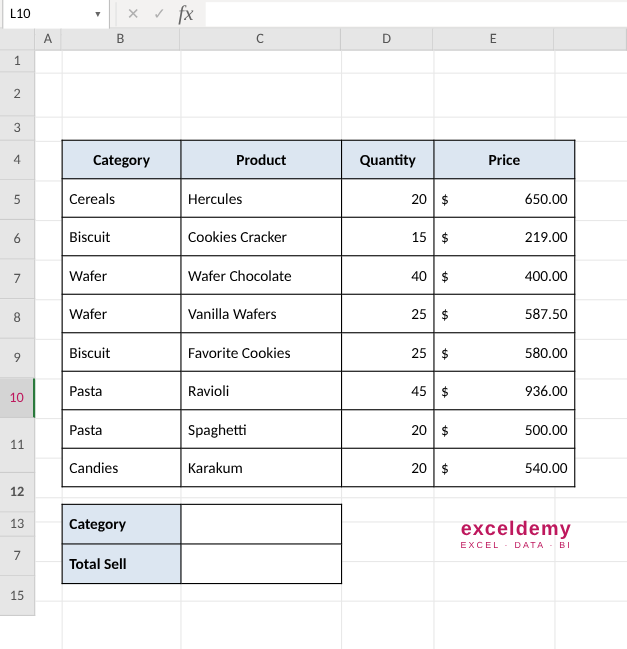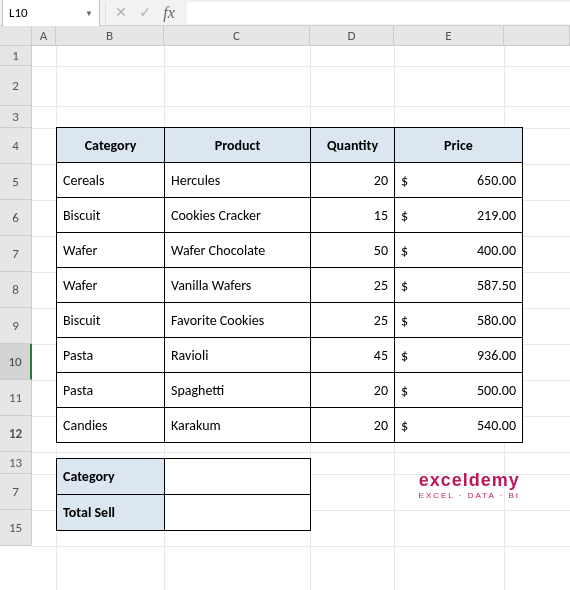--- a/index.html
+++ b/index.html
@@ -4,31 +4,31 @@
   <style>
     * { box-sizing: border-box; margin: 0; padding: 0; }
     body { font-family: Calibri, Arial, sans-serif; font-size: 14px; background: #fff; width: 570px; height: 590px; overflow: hidden; position: relative; }
 
     
     .formula-bar { height: 26px; background: #f3f2f1; border-bottom: 1px solid #d0d0d0; display: flex; align-items: center; padding: 0; }
     .name-box { width: 98px; height: 38px; background: #fff; border: 1px solid #c0c0c0; margin: 0 2px; display: flex; align-items: center; padding: 0 6px; font-size: 13px; justify-content: space-between; }
     .name-box-dd { font-size: 8px; color: #666; }
     .fb-sep { width: 1px; height: 22px; background: #e0e0e0; margin: 0 3px; }
     .fb-btn { width: 24px; height: 22px; display: flex; align-items: center; justify-content: center; color: #b0b0b0; font-size: 14px; }
-    .fx-label { font-style: italic; font-family: 'Times New Roman', serif; color: #666; font-size: 16px; }
+    .fx-label { font-style: italic; font-family: 'Times New Roman', serif; color: #666; font-size: 19px; }
     .formula-input { flex: 1; height: 22px; background: #fff; border: none; margin-left: 6px; }
 
     
     .grid { position: relative; }
     .corner { position: absolute; left: 0; top: 0; width: 32px; height: 20px; background: #e6e6e6; border-right: 1px solid #ccc; border-bottom: 1px solid #ccc; }
     .col-headers { position: absolute; left: 32px; top: 0; height: 20px; display: flex; }
     .col-h { background: #e6e6e6; border-right: 1px solid #ccc; border-bottom: 1px solid #ccc; text-align: center; font-size: 13px; color: #555; line-height: 20px; }
     .row-headers { position: absolute; left: 0; top: 20px; width: 32px; }
     .row-h { background: #e6e6e6; border-right: 1px solid #ccc; border-bottom: 1px solid #ccc; text-align: center; font-size: 13px; color: #555; display: flex; align-items: center; justify-content: center; }
-    .row-h.active { background: #d4d4d4; color: #404040; border-right: 2px solid #2a7a3c; }
+    .row-h.active { background: #d4d4d4; color: #be185d; border-right: 2px solid #2a7a3c; }
 
     .cells { position: absolute; left: 32px; top: 20px; }
     .faint-v { position: absolute; top: 0; bottom: 0; width: 1px; background: #e8e8e8; }
     .faint-h { position: absolute; left: 0; right: 0; height: 1px; background: #e8e8e8; }
 
     
     .cA { width: 24px; } .cB { width: 108px; } .cC { width: 146px; } .cD { width: 84px; } .cE { width: 110px; } .cF { width: 66px; }
 
     
     .title-banner { position: absolute; left: 24px; top: 27px; width: 448px; height: 32px; background: #dce6f1; color: #1f4e78; font-weight: bold; font-size: 17px; display: flex; align-items: center; justify-content: center; border-top: 1px solid #b8cce4; border-bottom: 1px solid #b8cce4; }
@@ -83,21 +83,21 @@
       <div class="row-h" style="height: 20px;">1</div>
       <div class="row-h" style="height: 40px;">2</div>
       <div class="row-h" style="height: 22px;">3</div>
       <div class="row-h" style="height: 36px;">4</div>
       <div class="row-h" style="height: 36px;">5</div>
       <div class="row-h" style="height: 36px;">6</div>
       <div class="row-h" style="height: 36px;">7</div>
       <div class="row-h" style="height: 36px;">8</div>
       <div class="row-h" style="height: 36px;">9</div>
       <div class="row-h active" style="height: 36px;">10</div>
-      <div class="row-h" style="height: 36px;">11</div>
+      <div class="row-h" style="height: 50px;">11</div>
       <div class="row-h" style="height: 36px; font-weight: bold;">12</div>
       <div class="row-h" style="height: 22px;">13</div>
       <div class="row-h" style="height: 36px;">7</div>
       <div class="row-h" style="height: 36px;">15</div>
     </div>
 
   <div class="cells" id="cells" style="width:538px; height:544px;">
       <div class="faint-h" style="top: 500px;"></div>
       <div class="faint-h" style="top: 464px;"></div>
       <div class="faint-h" style="top: 428px;"></div>
@@ -147,21 +147,21 @@
             <td class="col-price">
               <div class="price-cell">
                 <span>$</span>
                 <span>219.00</span>
               </div>
             </td>
           </tr>
           <tr>
             <td class="col-cat">Wafer</td>
             <td class="col-prod">Wafer Chocolate</td>
-            <td class="col-qty">50</td>
+            <td class="col-qty">40</td>
             <td class="col-price">
               <div class="price-cell">
                 <span>$</span>
                 <span>400.00</span>
               </div>
             </td>
           </tr>
           <tr>
             <td class="col-cat">Wafer</td>
             <td class="col-prod">Vanilla Wafers</td>

